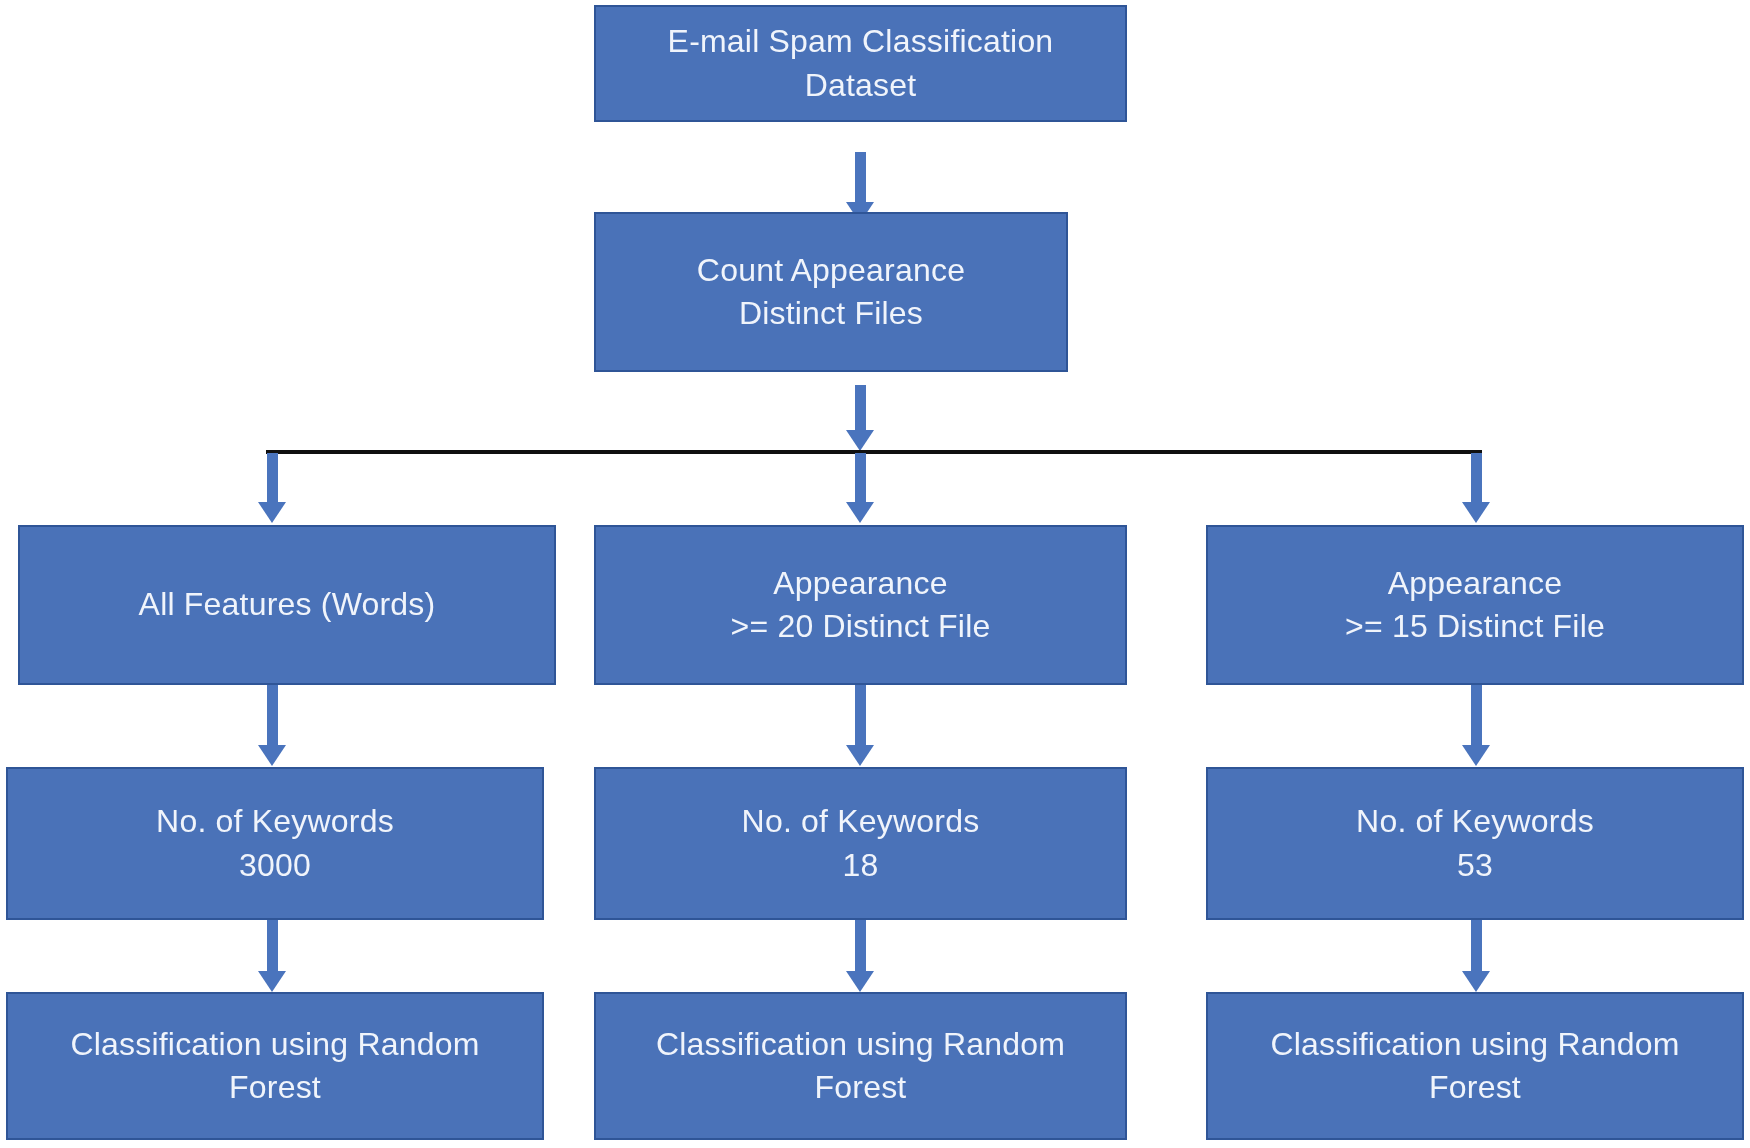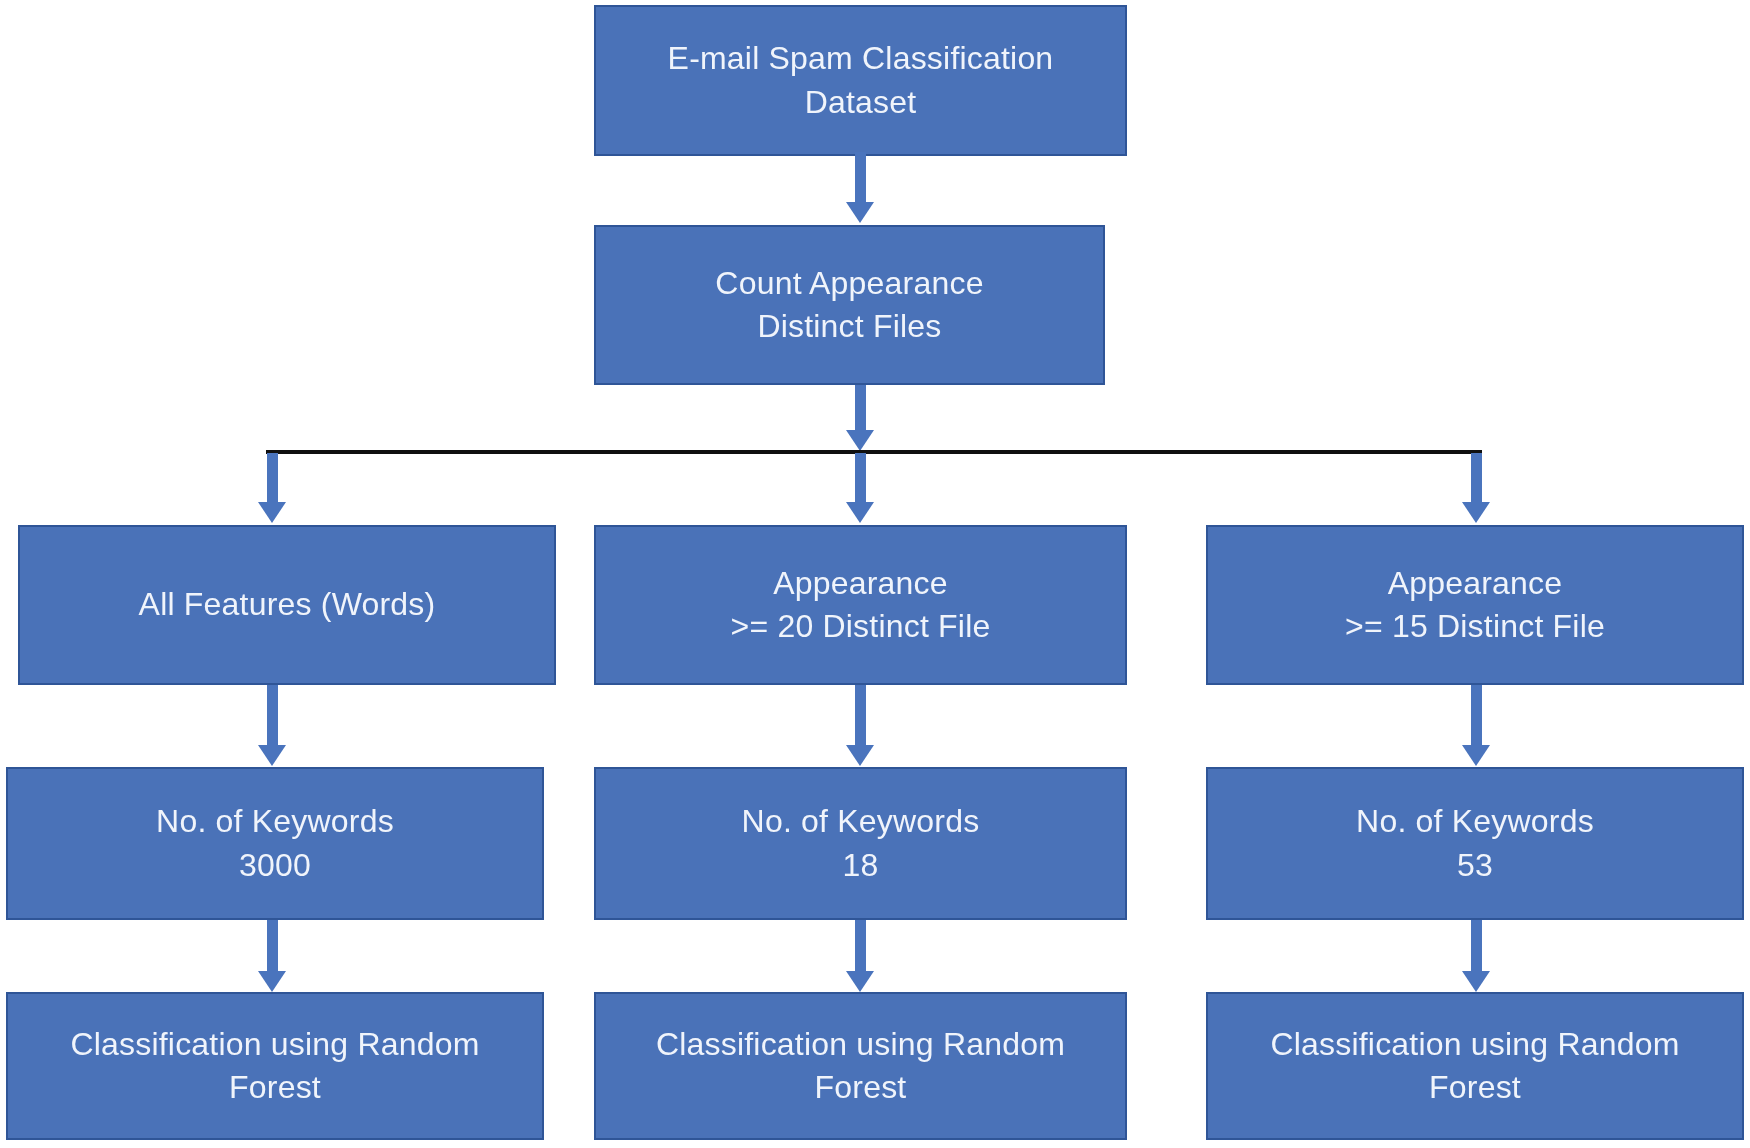--- a/index.html
+++ b/index.html
@@ -61,31 +61,31 @@
   .hline {
     position: absolute;
     background: var(--connector-color);
   }
 </style>
 </head>
 <body>
 
 <div id="canvas">
 
-  <div class="node" style="left:594px; top:5px; width:533px; height:151px;">
+  <div class="node" style="left:594px; top:5px; width:533px; height:117px;">
     <div class="node-label">E-mail Spam Classification
 Dataset</div>
   </div>
 
   <div class="arrow" style="left:860px; top:152px; height:71px;">
     <div class="arrow-shaft"></div>
     <div class="arrow-head"></div>
   </div>
 
-  <div class="node" style="left:594px; top:225px; width:511px; height:160px;">
+  <div class="node" style="left:594px; top:212px; width:474px; height:160px;">
     <div class="node-label">Count Appearance
 Distinct Files</div>
   </div>
 
   <div class="arrow" style="left:860px; top:385px; height:66px;">
     <div class="arrow-shaft"></div>
     <div class="arrow-head"></div>
   </div>
 
   <div class="hline" style="left:266px; top:450px; width:1216px; height:4px;"></div>

